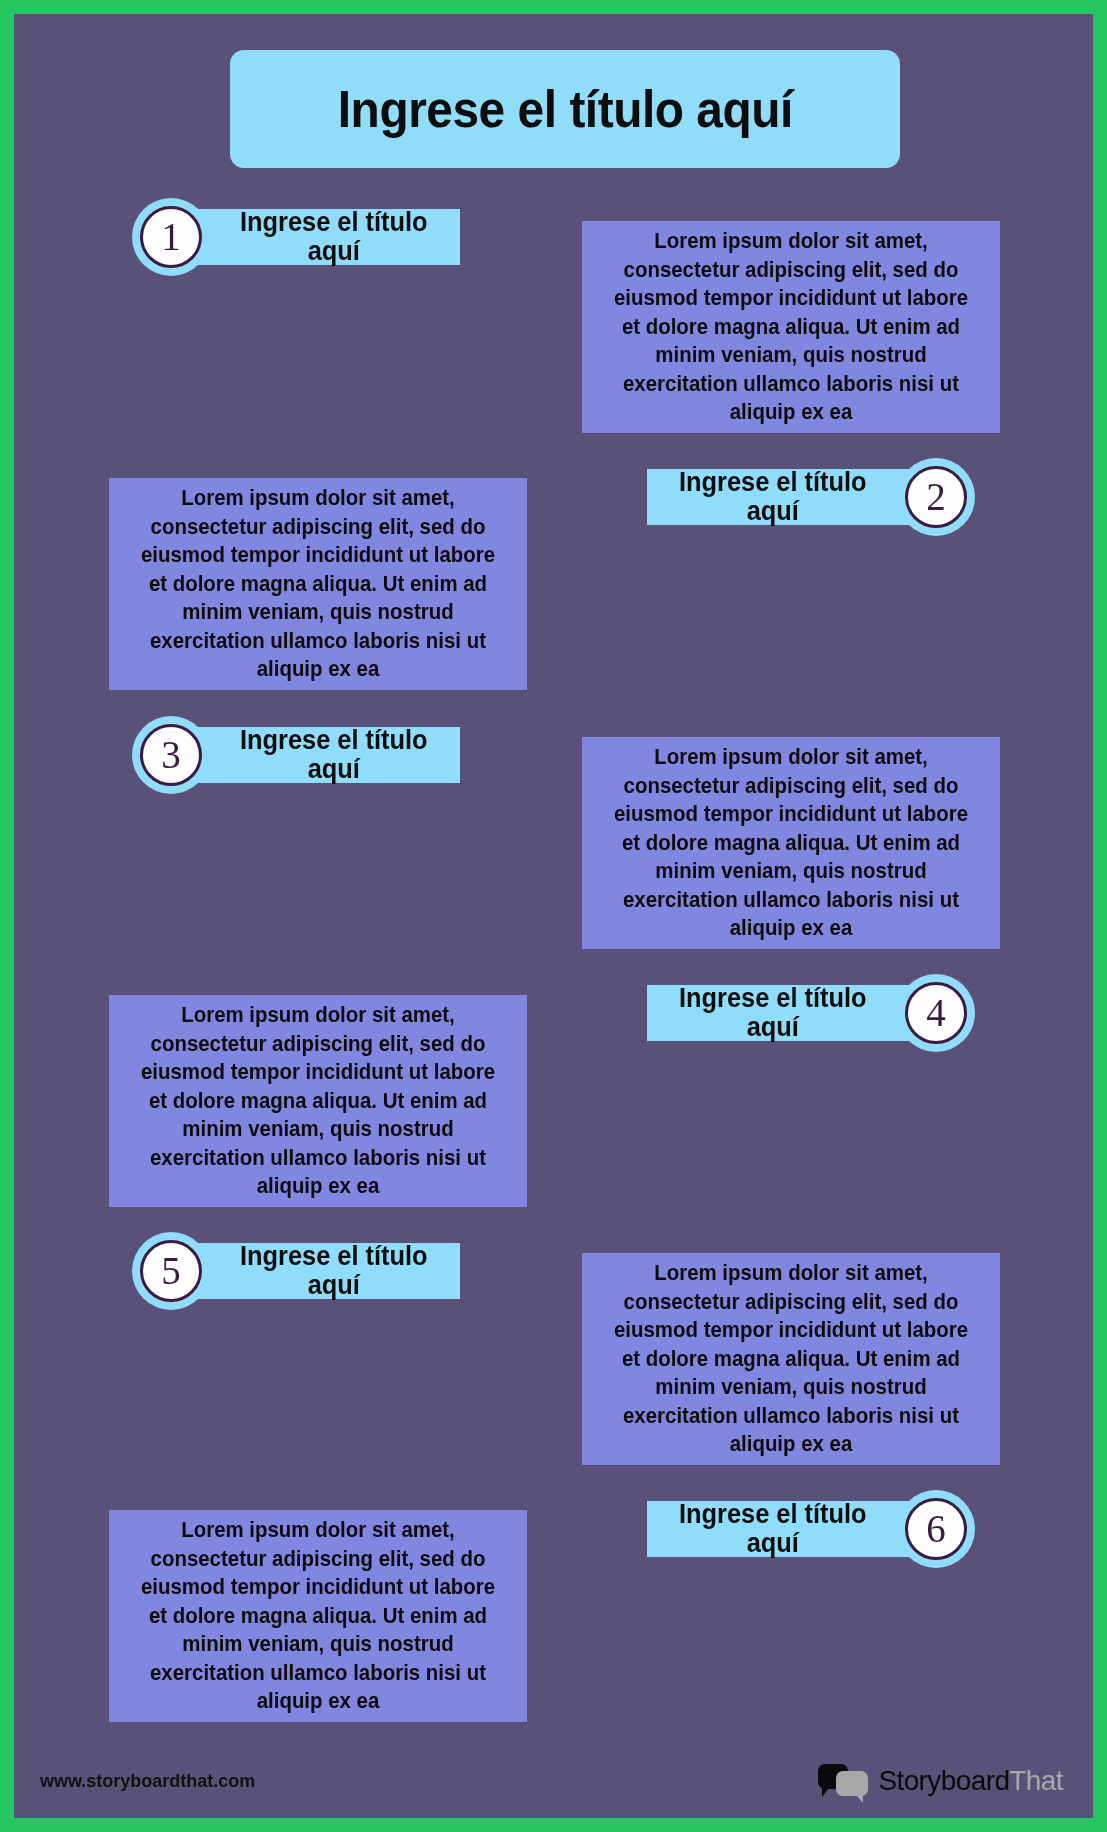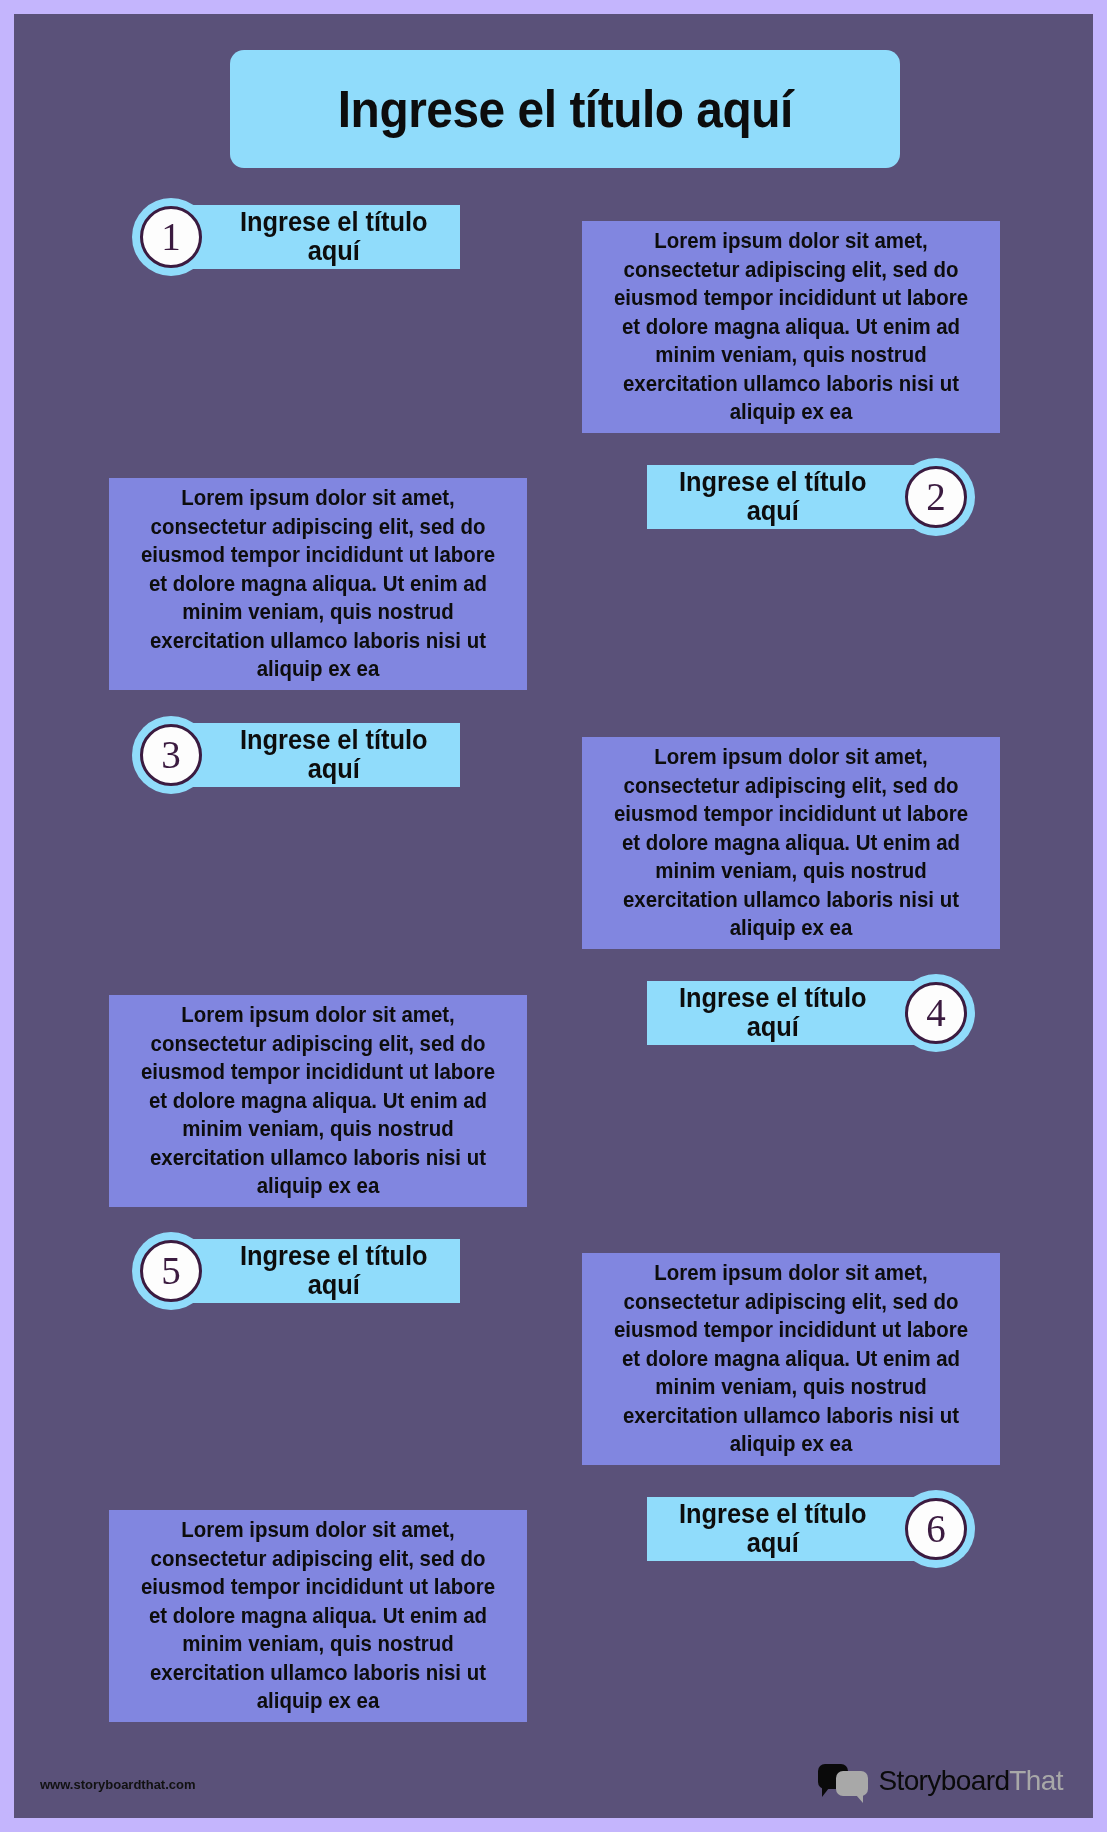--- a/index.html
+++ b/index.html
@@ -11,21 +11,21 @@
     width: 1107px;
     height: 1832px;
     font-family: "Liberation Sans", sans-serif;
     overflow: hidden;
   }
 
   #poster {
     position: relative;
     width: 1107px;
     height: 1832px;
-    background: #c4b5fd;
+    background: #22c55e;
     box-sizing: border-box;
     padding: 14px 14px 14px 14px;
   }
 
   #canvas {
     position: relative;
     width: 1079px;
     height: 1804px;
     background: #5a5179;
     overflow: hidden;
@@ -98,21 +98,21 @@
   .badge-num {
     font-family: "Liberation Serif", serif;
     font-size: 39px;
     color: #3b1b40;
     line-height: 1;
     margin-top: -2px;
   }
 
   .head-bar {
     background: #90dcfb;
-    height: 64px;
+    height: 56px;
     display: flex;
     align-items: center;
     justify-content: center;
     box-sizing: border-box;
     padding: 0 10px;
   }
   .head-group.left  .head-bar { margin-left: -22px; padding-left: 30px; }
   .head-group.right .head-bar { margin-right: -22px; padding-right: 30px; }
 
   .head-text {
@@ -146,21 +146,21 @@
     transform: scaleX(0.95);
   }
 
   
   .footer-url {
     position: absolute;
     left: 26px;
     bottom: 26px;
     font-family: "Liberation Sans Narrow", "Liberation Sans", sans-serif;
     font-weight: bold;
-    font-size: 13px;
+    font-size: 18px;
     color: #111111;
     letter-spacing: 0px;
   }
   .footer-logo {
     position: absolute;
     right: 30px;
     bottom: 20px;
     display: flex;
     align-items: center;
     gap: 8px;

